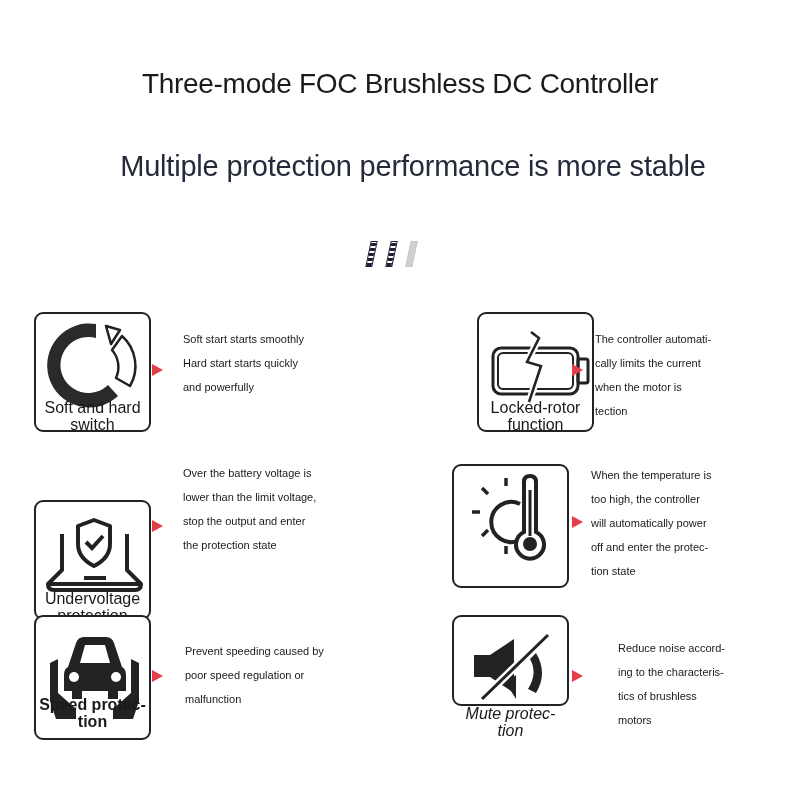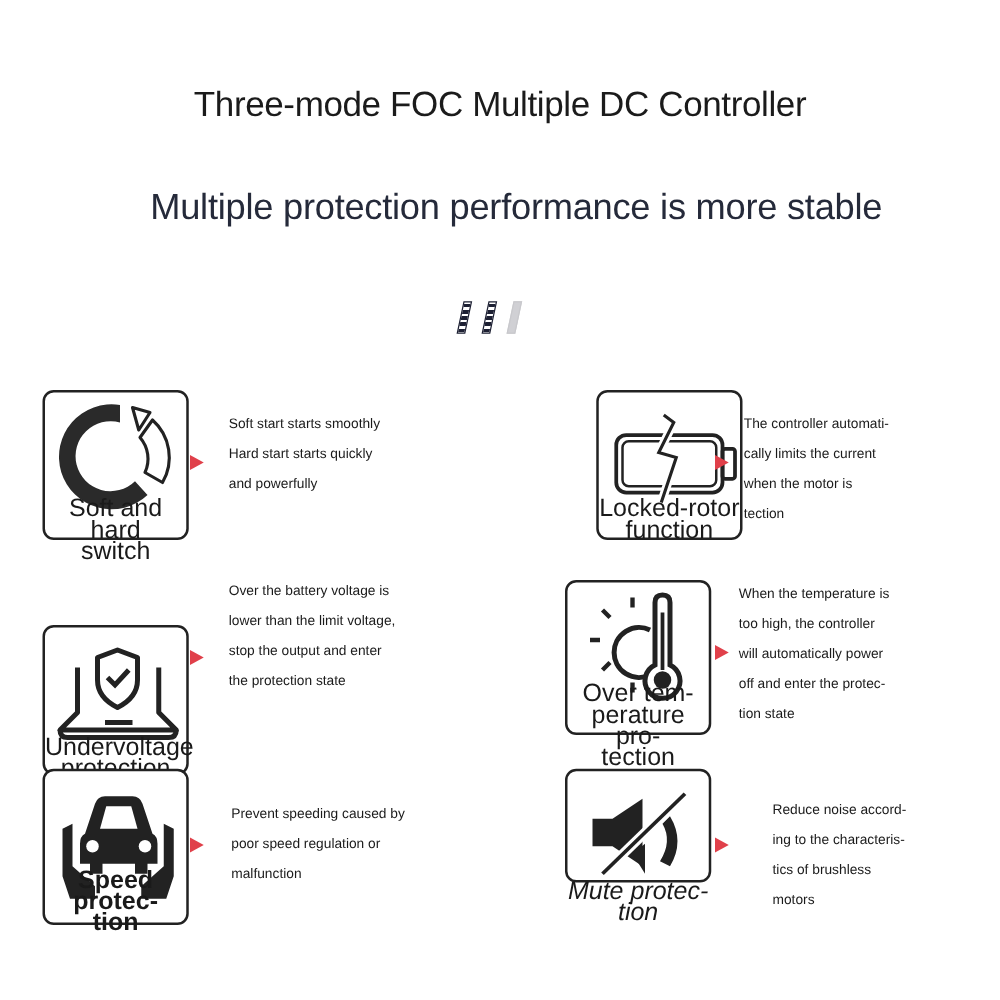--- a/index.html
+++ b/index.html
@@ -27,37 +27,37 @@
   .slash.light { border-color:#c8c8cc; background:#d0d0d4; }
 
   .iconbox {
     position:absolute; width:117px; height:120px;
     border:2px solid #222; border-radius:9px; background:#fff;
     box-sizing:border-box;
   }
   .iconbox svg { position:absolute; left:0; top:0; }
   .iconlabel {
     position:absolute; left:0; width:100%; text-align:center;
-    font-family:"Liberation Sans", sans-serif; font-size:20px; line-height:17px;
+    font-family:"Liberation Sans", sans-serif; font-size:16px; line-height:17px;
     color:#1a1a1a; white-space:pre-line;
   }
   .arrow {
     position:absolute; width:0; height:0;
     border-top:6px solid transparent; border-bottom:6px solid transparent;
     border-left:11px solid #e0404a;
   }
   .desc {
     position:absolute; font-family:"Liberation Sans", sans-serif;
     font-size:11px; line-height:24px; color:#1a1a1a; white-space:pre-line;
   }
 </style>
 </head>
 <body>
 
-<div class="title">Three-mode FOC Multiple DC Controller</div>
+<div class="title">Three-mode FOC Brushless DC Controller</div>
 <div class="subtitle">Multiple protection performance is more stable</div>
 
 <div class="slashes">
   <div class="slash" style="left:2px;"></div>
   <div class="slash" style="left:22px;"></div>
   <div class="slash light" style="left:42px;"></div>
 </div>
 
 <div class="iconbox" style="left:34px; top:312px;">
   <svg width="117" height="120" viewBox="0 0 117 120">
@@ -112,23 +112,20 @@
     <path d="M66 38 A20 20 0 1 0 66 74" fill="none" stroke="#222" stroke-width="4"></path>
     <line x1="52" y1="12" x2="52" y2="20" stroke="#222" stroke-width="3.5"></line>
     <line x1="28" y1="22" x2="34" y2="28" stroke="#222" stroke-width="3.5"></line>
     <line x1="18" y1="46" x2="26" y2="46" stroke="#222" stroke-width="3.5"></line>
     <line x1="28" y1="70" x2="34" y2="64" stroke="#222" stroke-width="3.5"></line>
     <line x1="52" y1="80" x2="52" y2="88" stroke="#222" stroke-width="3.5"></line>
     <path d="M70 16 Q70 10 76 10 Q82 10 82 16 L82 66 A14 14 0 1 1 70 66 Z" fill="#fff" stroke="#222" stroke-width="4"></path>
     <line x1="76" y1="24" x2="76" y2="70" stroke="#222" stroke-width="3"></line>
     <circle cx="76" cy="78" r="7" fill="#222"></circle>
   </svg>
-  <div class="iconlabel" style="top:81px;">Over tem-
-perature pro-
-tection</div>
 </div>
 <div class="arrow" style="left:572px; top:516px;"></div>
 <div class="desc" style="left:591px; top:463px;">When the temperature is
 too high, the controller
 will automatically power
 off and enter the protec-
 tion state</div>
 
 <div class="iconbox" style="left:34px; top:615px; height:125px;">
   <svg width="117" height="125" viewBox="0 0 117 125">

